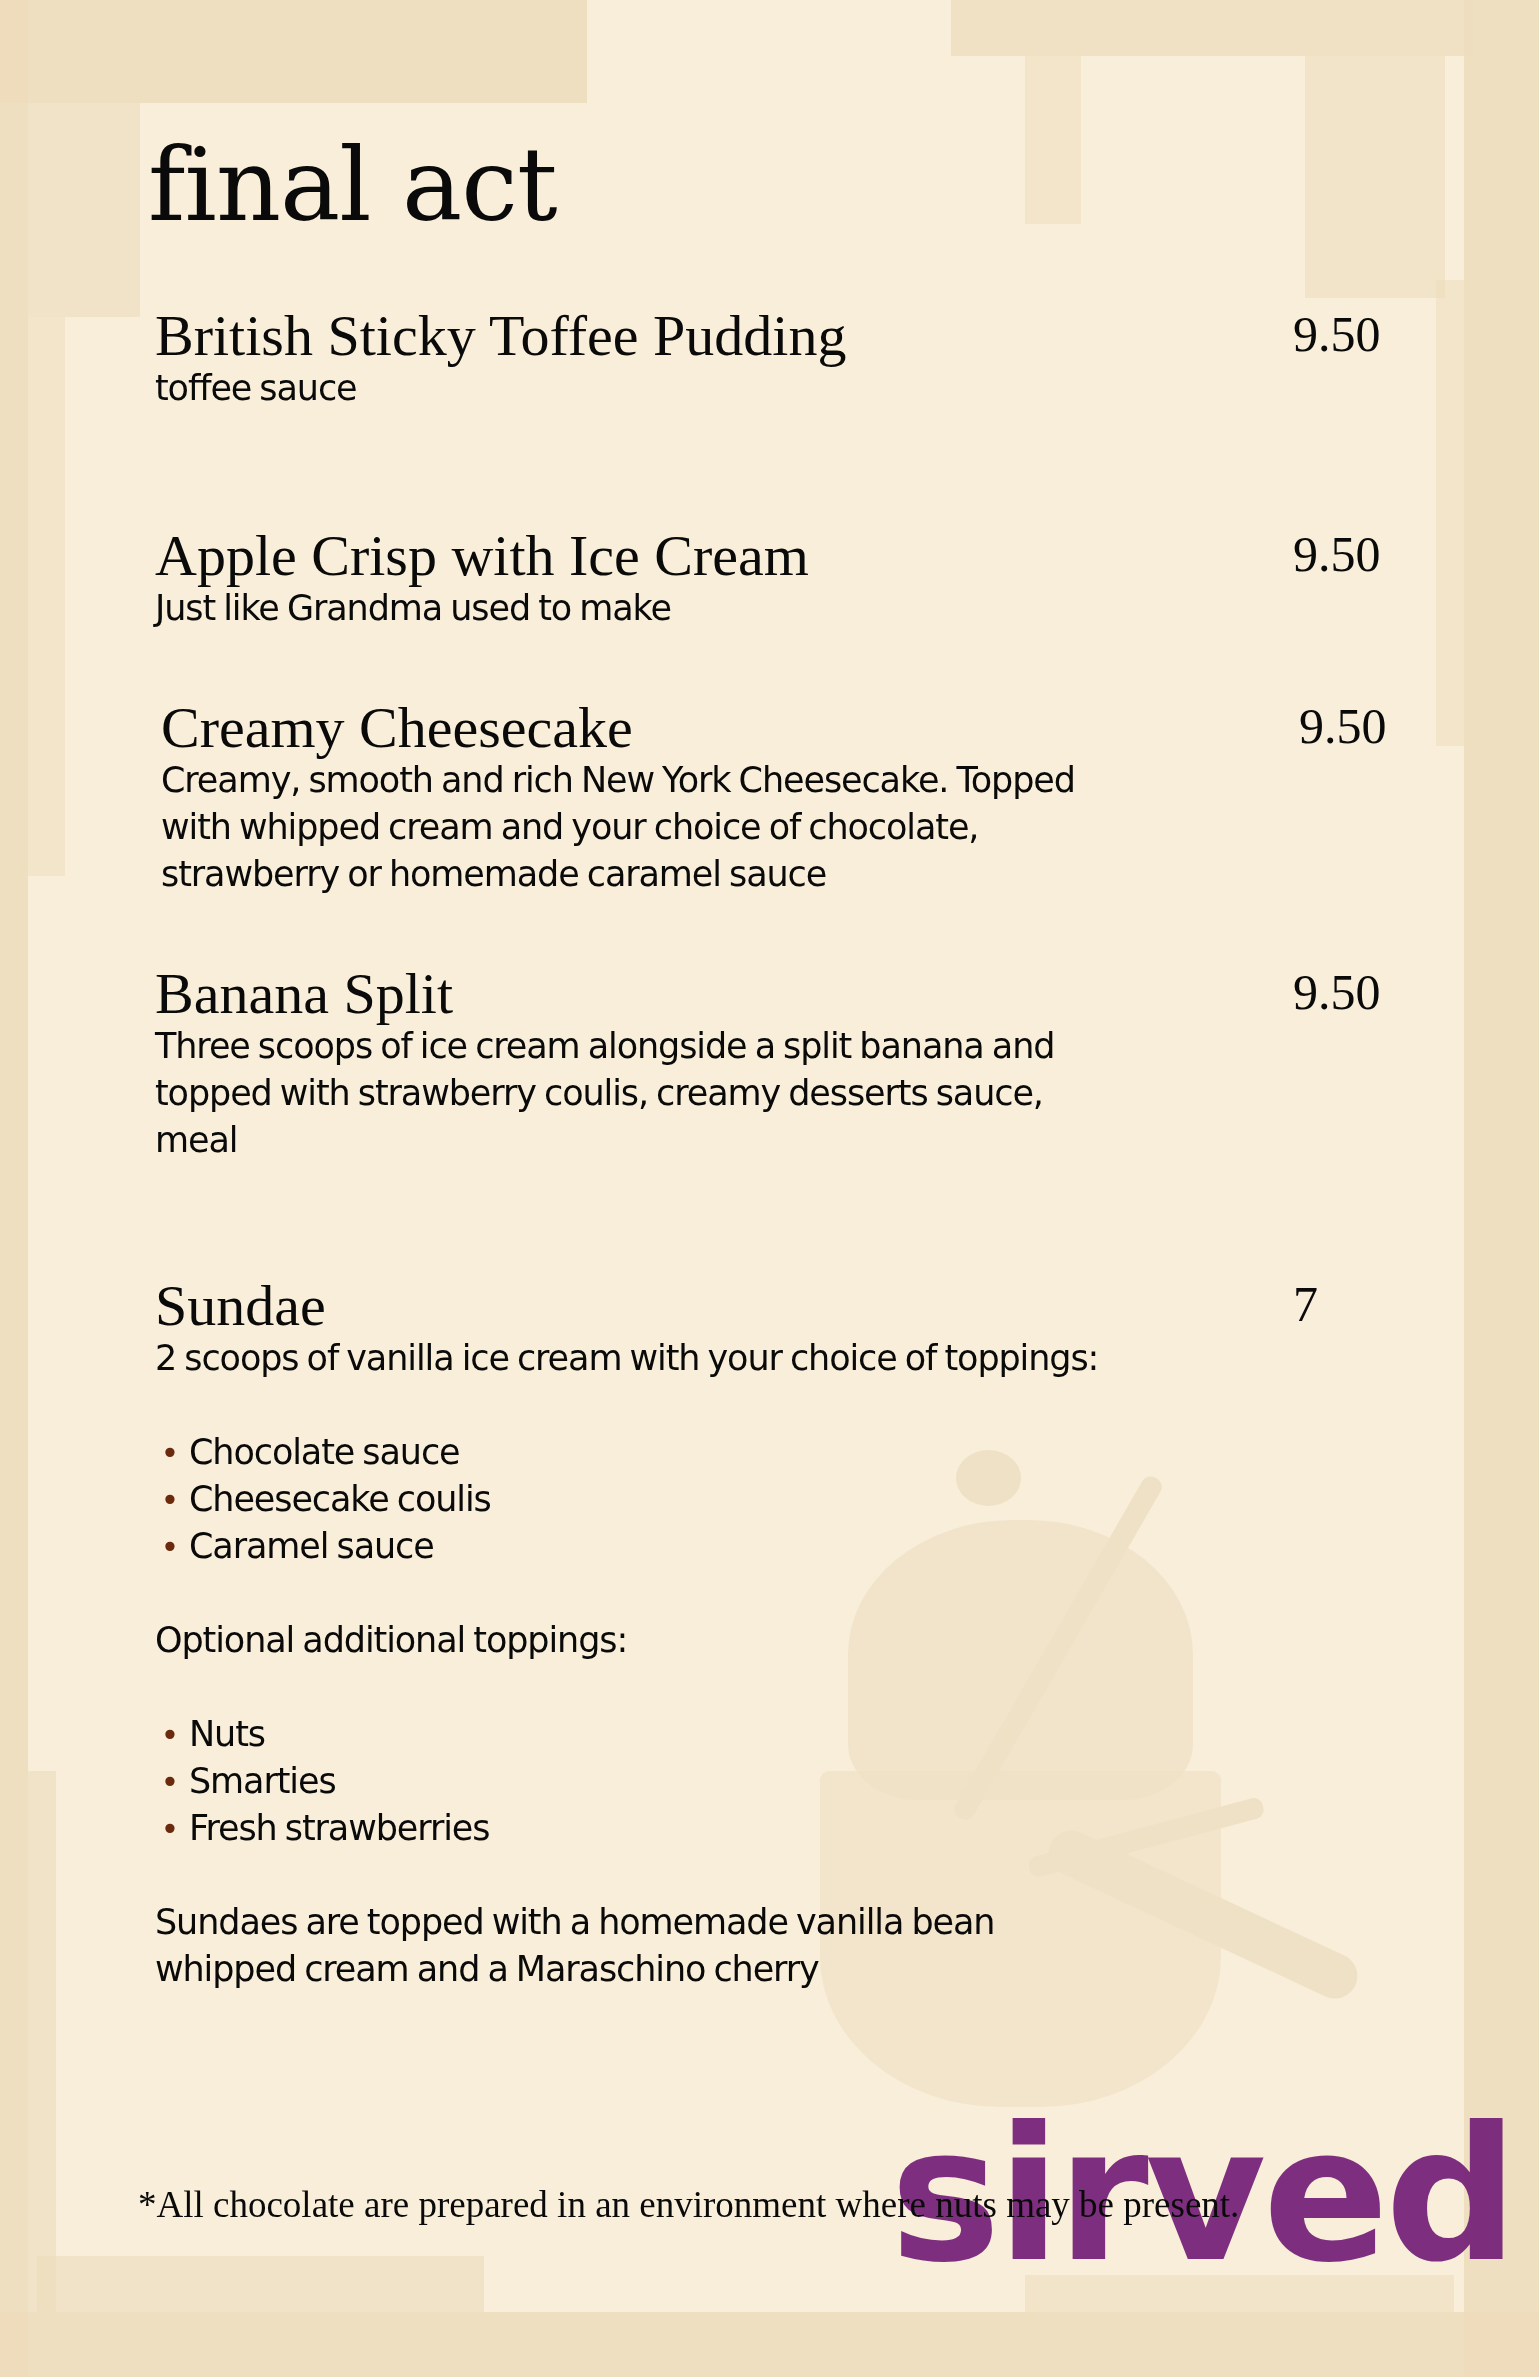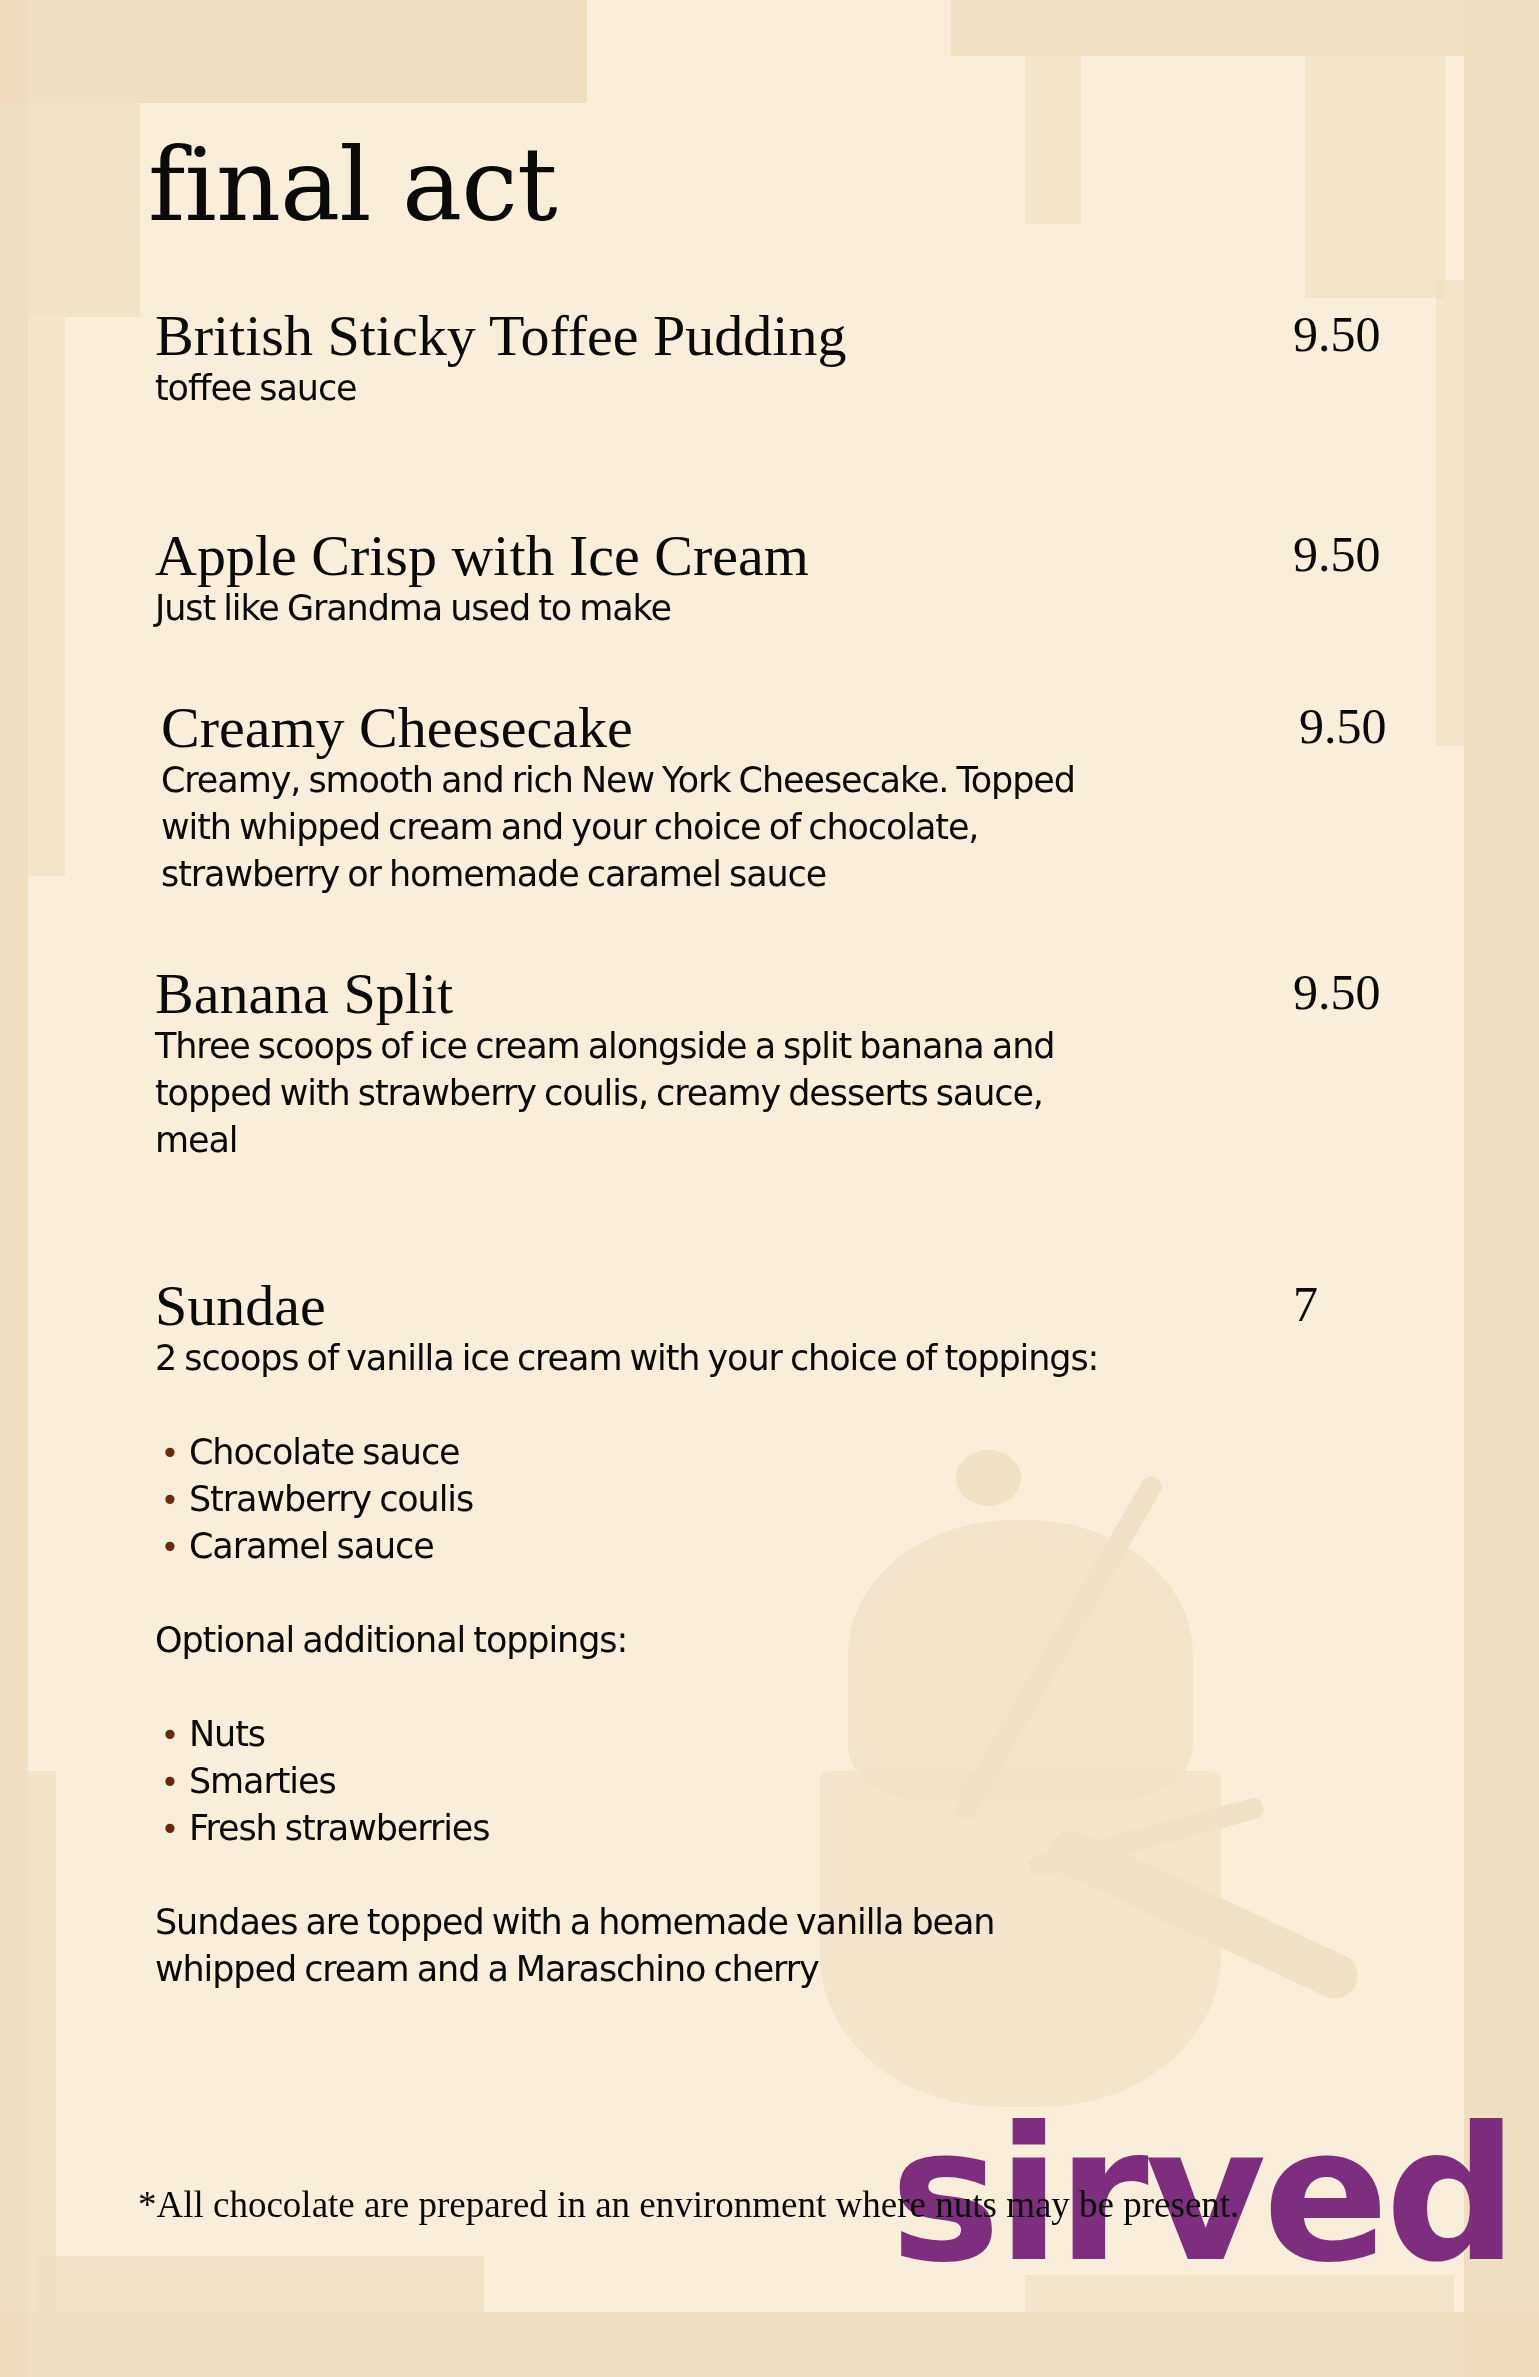--- a/index.html
+++ b/index.html
@@ -117,21 +117,21 @@
   <div class="item-price">7</div>
   <div class="desc">
     <div class="desc-line">2 scoops of vanilla ice cream with your choice of toppings:</div>
     <div class="blank"></div>
     <div class="bullet-line">
       <span class="bullet">•</span>
       <span>Chocolate sauce</span>
     </div>
     <div class="bullet-line">
       <span class="bullet">•</span>
-      <span>Strawberry coulis</span>
+      <span>Cheesecake coulis</span>
     </div>
     <div class="bullet-line">
       <span class="bullet">•</span>
       <span>Caramel sauce</span>
     </div>
     <div class="blank"></div>
     <div class="desc-line">Optional additional toppings:</div>
     <div class="blank"></div>
     <div class="bullet-line">
       <span class="bullet">•</span>

